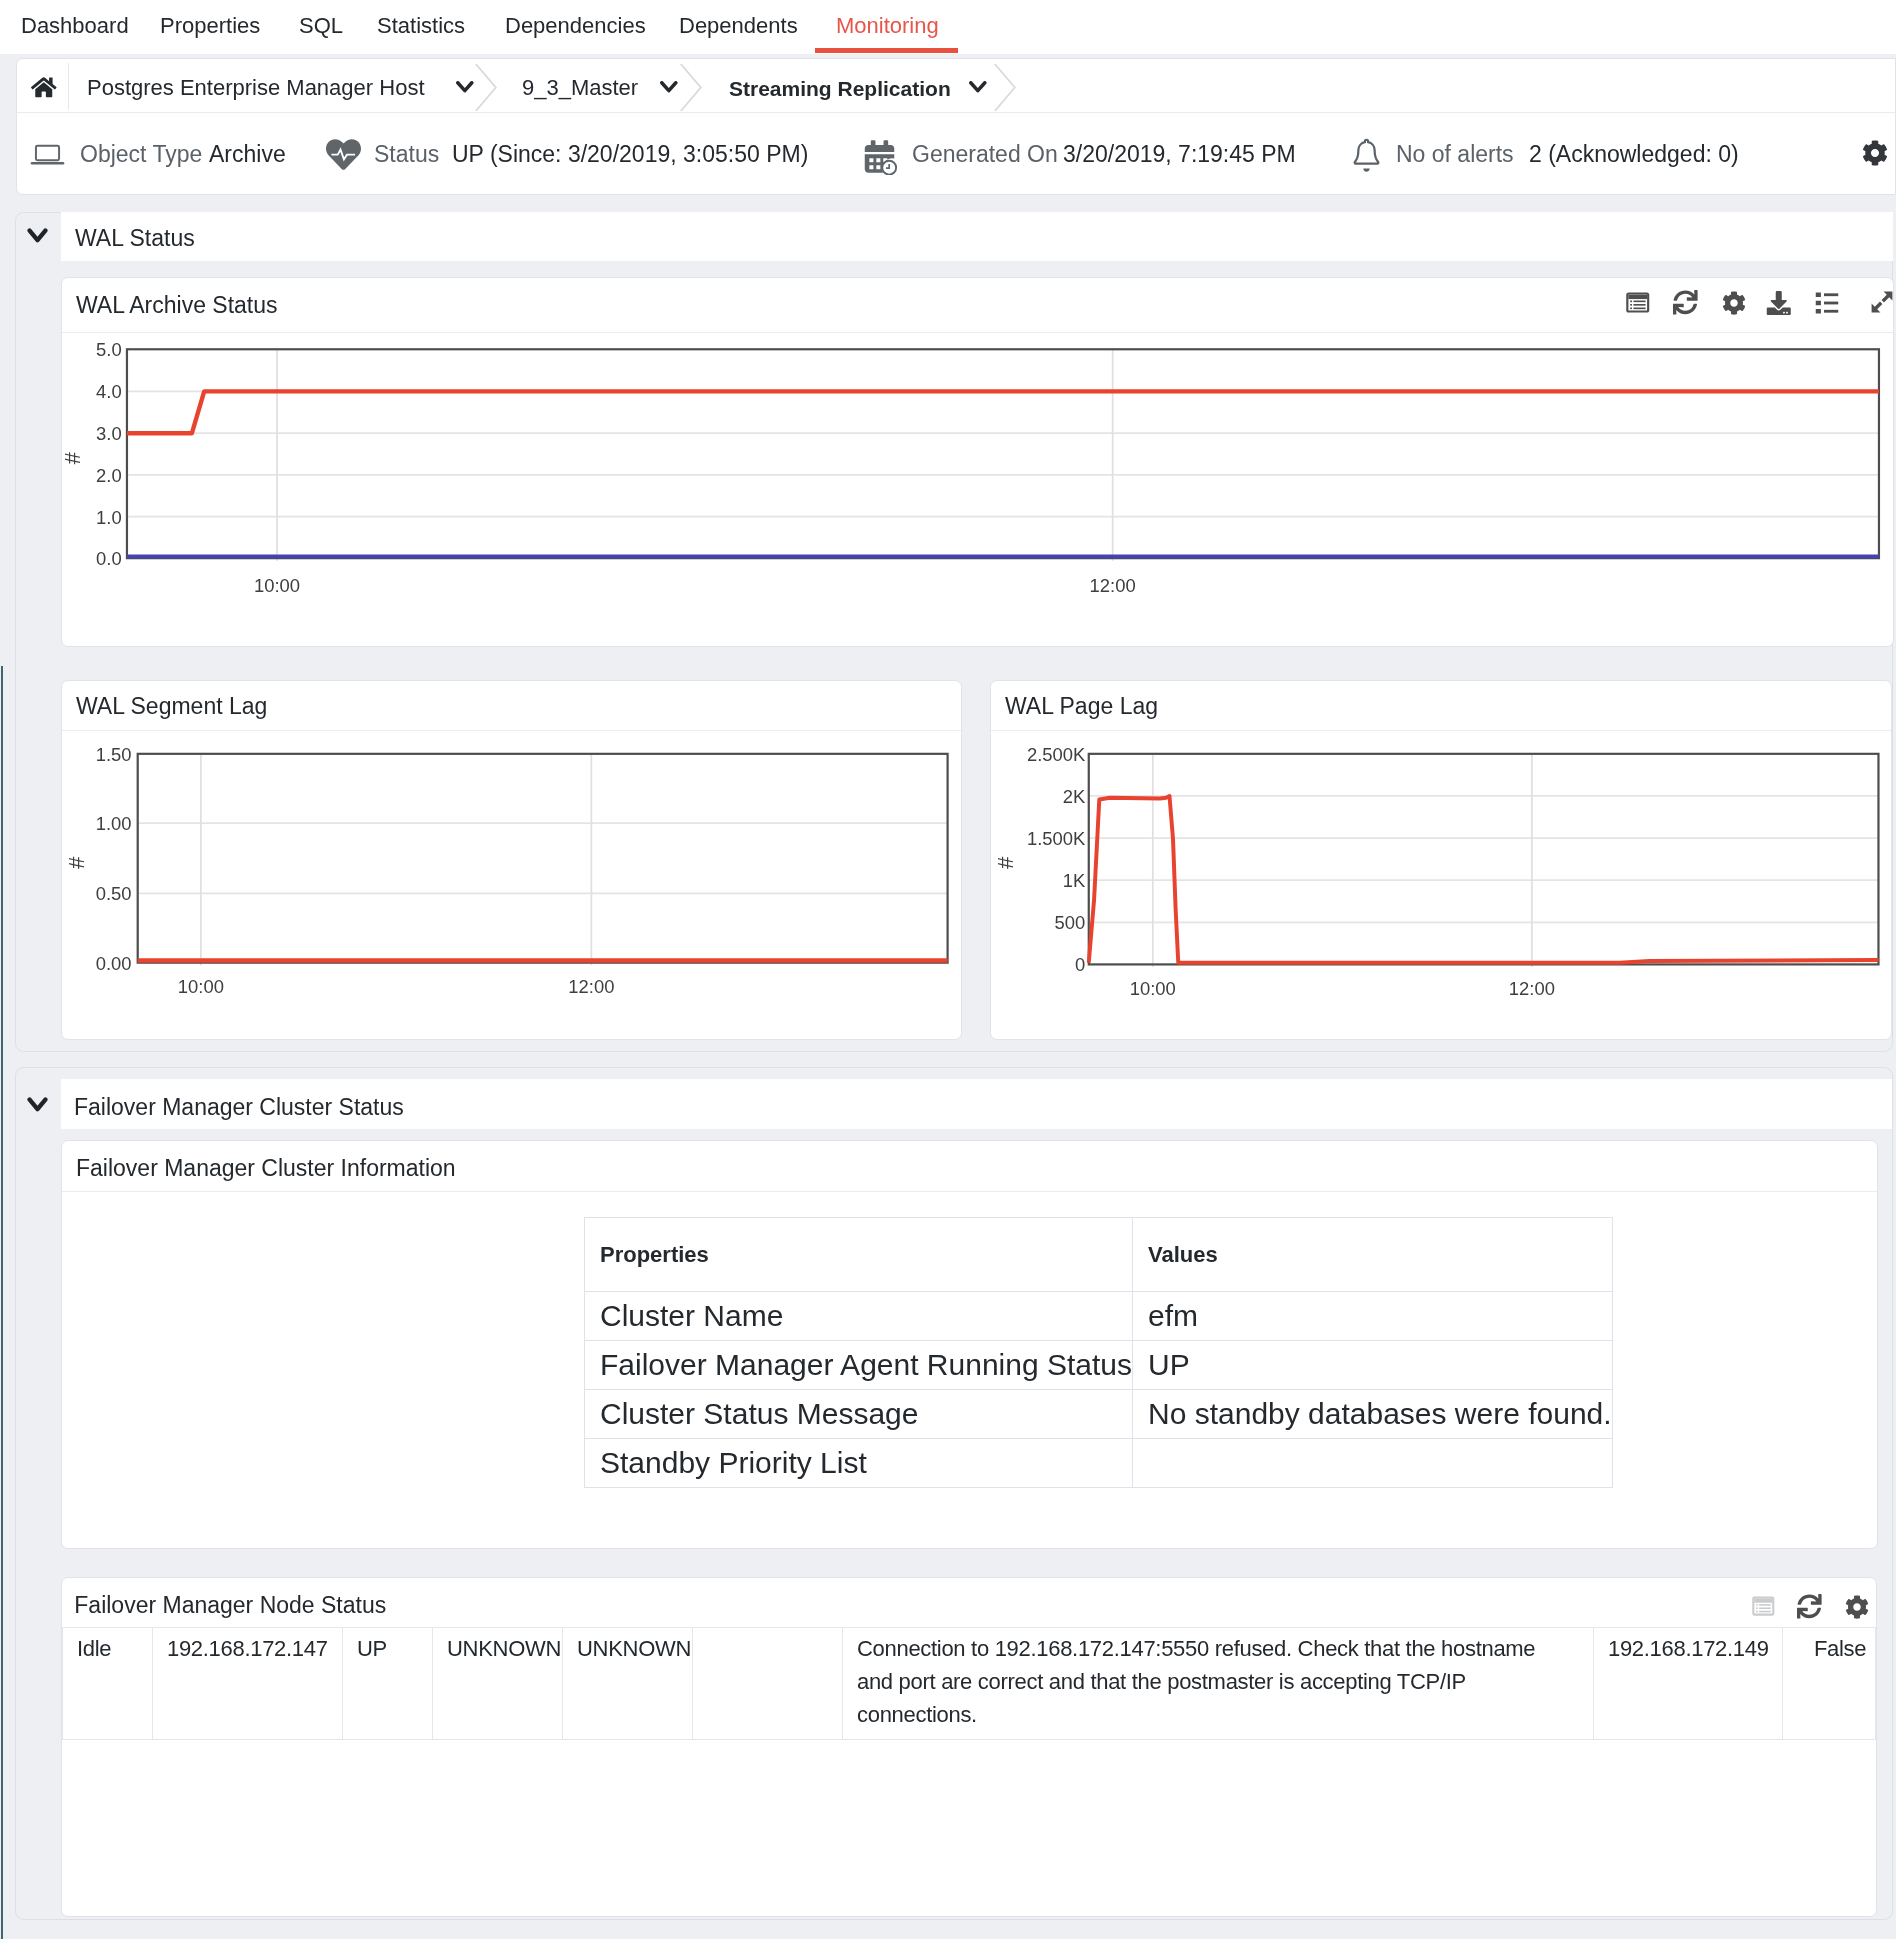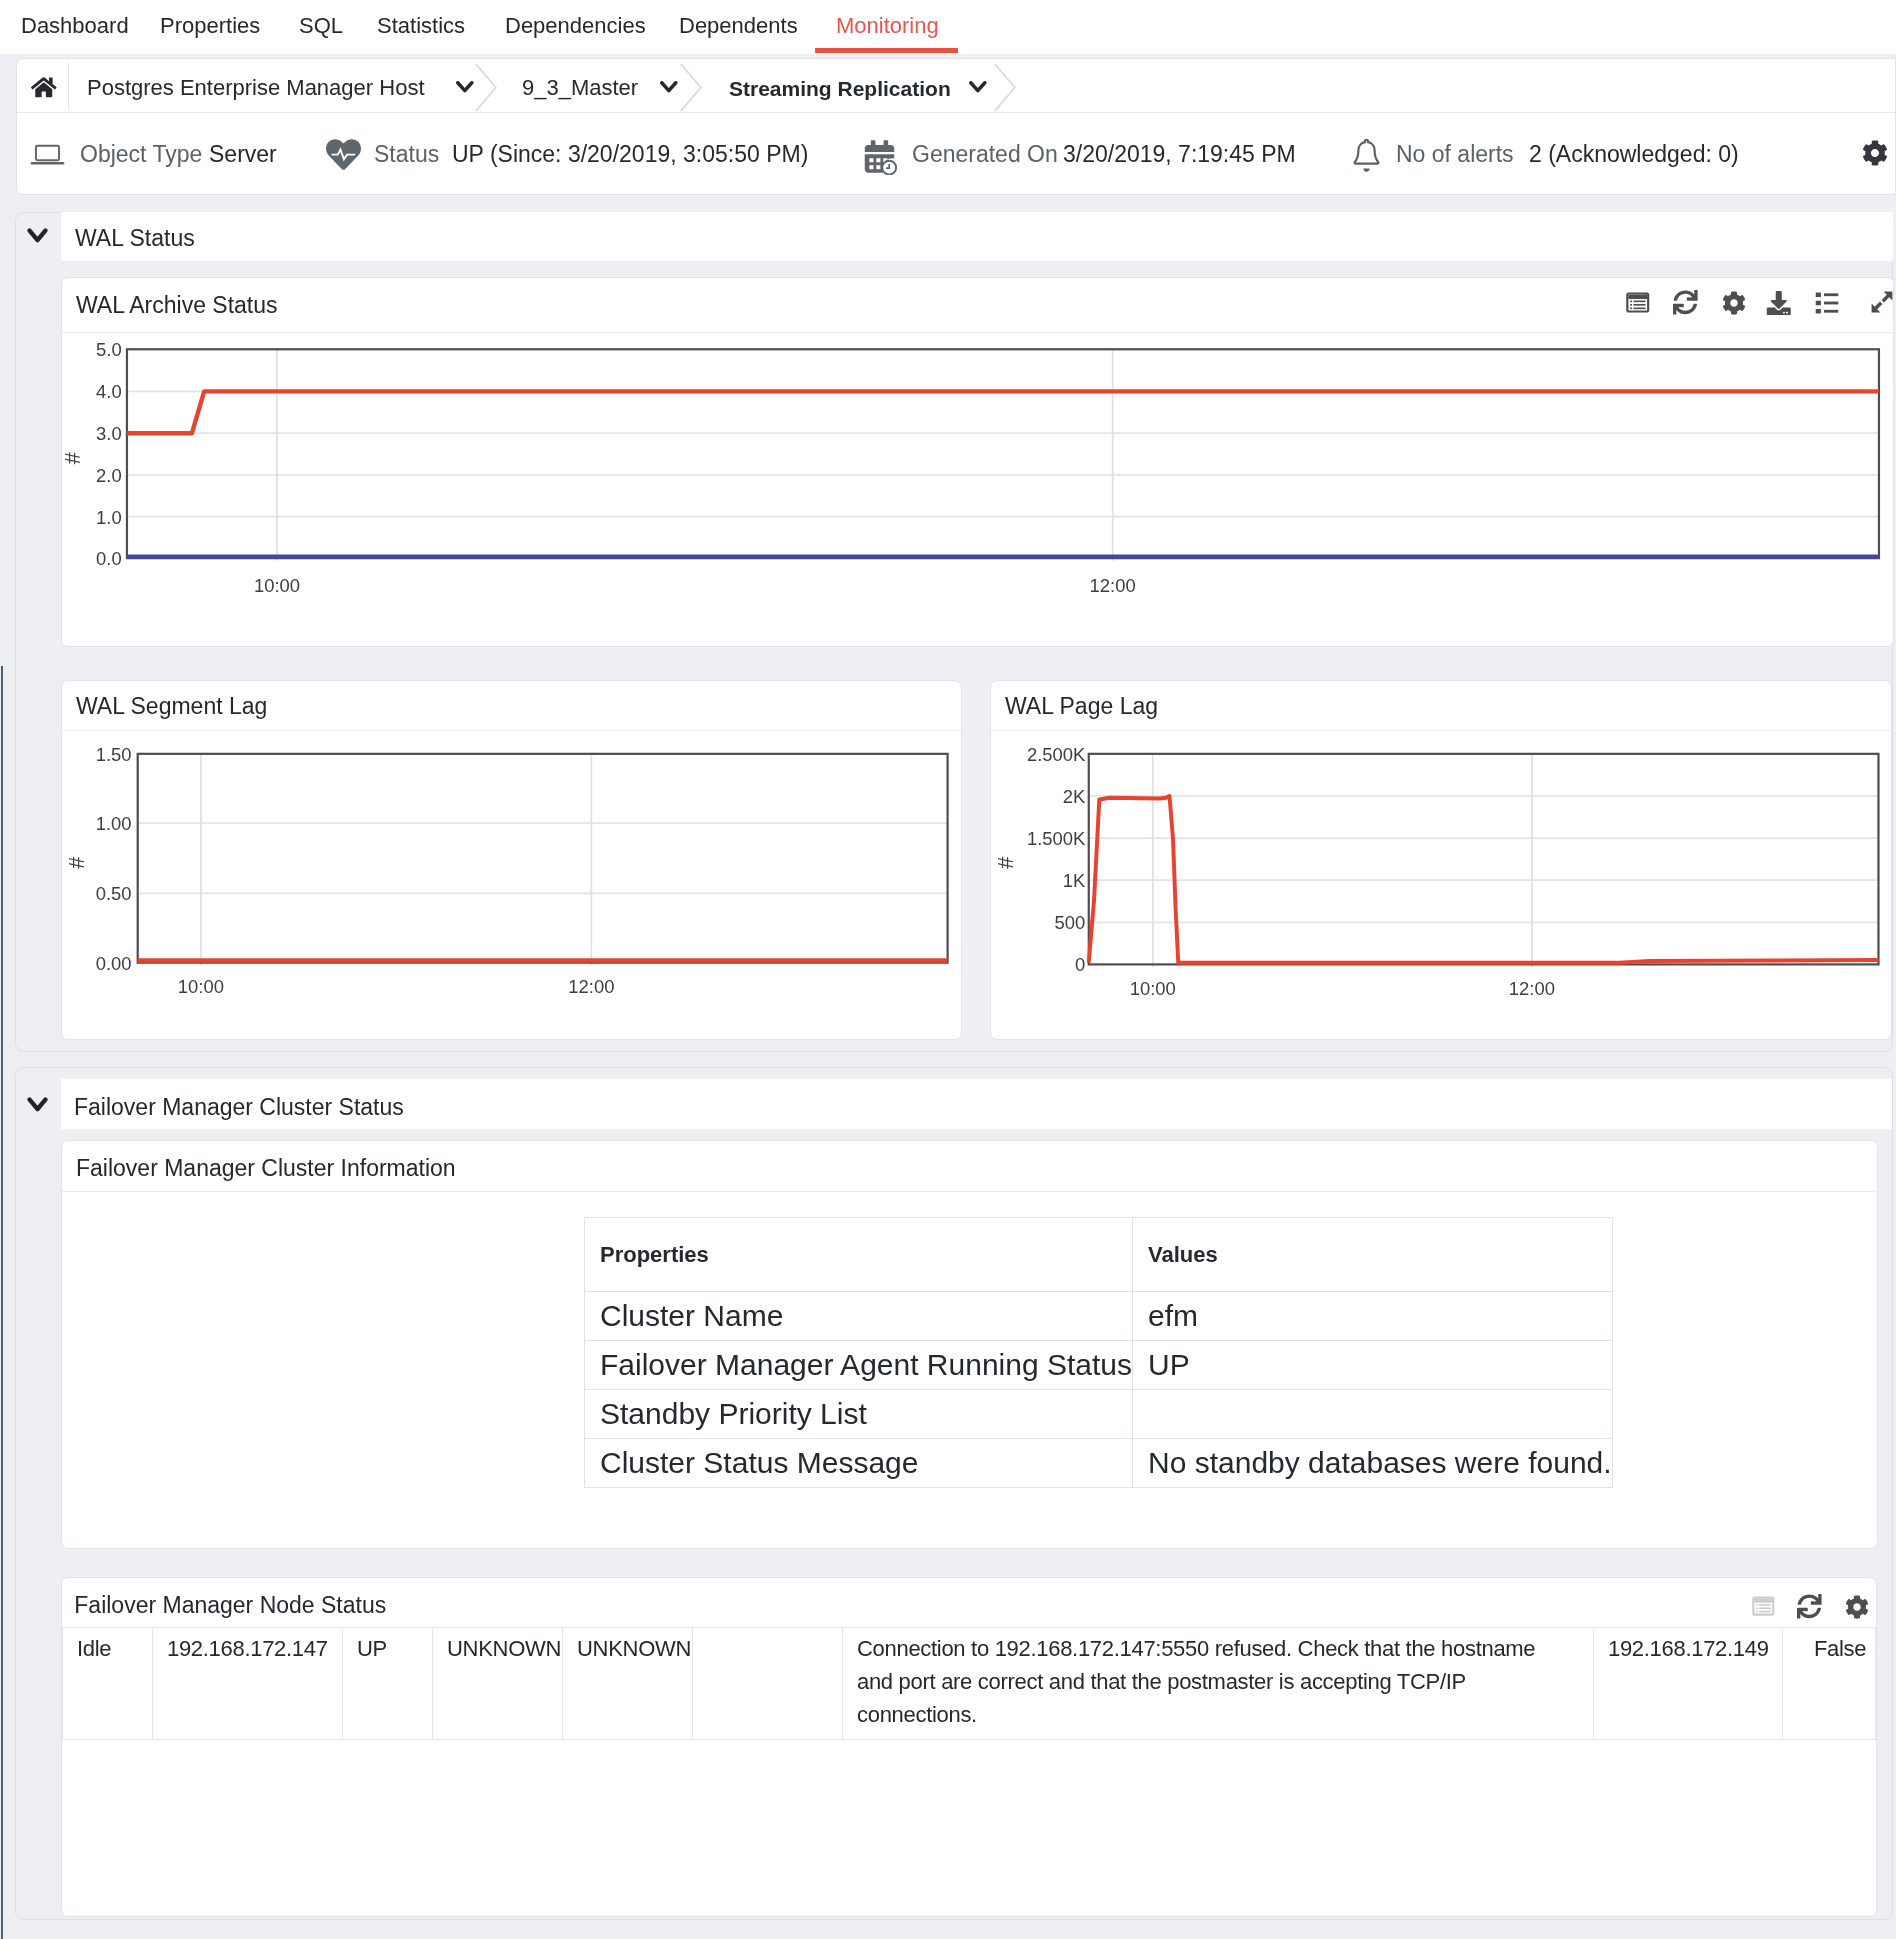--- a/index.html
+++ b/index.html
@@ -92,21 +92,21 @@
     <svg style="position:absolute;left:969px;top:5.3px" width="35" height="47" viewBox="0 0 40 54">
         <path d="M10 0 L33 27 L10 54" fill="none" stroke="#d6dade" stroke-width="2"></path>
       </svg>
   </div>
   <div id="inforow">
     <svg style="position:absolute;left:12.3px;top:25.5px" width="37" height="32" viewBox="0 0 640 512">
         <rect x="120" y="96" width="400" height="250" rx="26" fill="none" stroke="#5f6569" stroke-width="34"></rect>
         <rect x="30" y="376" width="580" height="44" rx="22" fill="#5f6569"></rect>
       </svg>
     <span class="itext gray" style="left:63px">Object Type</span>
-    <span class="itext dark" style="left:192px">Server</span>
+    <span class="itext dark" style="left:192px">Archive</span>
     <svg style="position:absolute;left:309px;top:24px" width="35" height="35" viewBox="0 0 512 512">
         <path fill="#5f6569" d="M462.3 62.6C407.5 15.9 326 24.3 275.7 76.2L256 96.5l-19.7-20.3C186.1 24.3 104.5 15.9 49.7 62.6c-62.8 53.6-66.1 149.8-9.9 207.9l193.5 199.8c12.5 12.9 32.8 12.9 45.3 0l193.5-199.8c56.3-58.1 53-154.3-9.8-207.9z"></path>
         <path fill="none" stroke="#fff" stroke-width="27" d="M80 258 h92 l40 -74 l50 144 l44 -70 h120"></path>
       </svg>
     <span class="itext gray" style="left:357px">Status</span>
     <span class="itext dark" style="left:435px">UP (Since: 3/20/2019, 3:05:50 PM)</span>
     <svg style="position:absolute;left:844px;top:24.6px" width="37" height="37" viewBox="0 0 512 512">
         <path fill="#5f6569" d="M148 32h40c6.6 0 12 5.4 12 12v52h112V44c0-6.6 5.4-12 12-12h40c6.6 0 12 5.4 12 12v52h36c26.5 0 48 21.5 48 48v48H52v-48c0-26.5 21.5-48 48-48h36V44c0-6.6 5.4-12 12-12zM52 224h408v60a144 144 0 0 0-156 196H100c-26.5 0-48-21.5-48-48V224zm120 56h-56v56h56v-56zm40 0v56h56v-56h-56zm152 0h-56v56h56v-56zm-192 96h-56v56h56v-56zm40 0v56h56v-56h-56z"></path>
         <circle cx="390" cy="410" r="96" fill="#fff"></circle>
         <circle cx="390" cy="410" r="96" fill="none" stroke="#5f6569" stroke-width="26"></circle>
@@ -272,26 +272,26 @@
         </tr>
     <tr>
           <td>Cluster Name</td>
           <td>efm</td>
         </tr>
     <tr>
           <td>Failover Manager Agent Running Status</td>
           <td>UP</td>
         </tr>
     <tr>
+          <td>Cluster Status Message</td>
+          <td>No standby databases were found.</td>
+        </tr>
+    <tr>
           <td>Standby Priority List</td>
           <td></td>
-        </tr>
-    <tr>
-          <td>Cluster Status Message</td>
-          <td>No standby databases were found.</td>
         </tr>
   </tbody>
     </table>
 </div>
 
 <div class="panel" id="p-node" style="left:61px;top:1577px;width:1816px;height:340px;">
   <span class="ptitle" style="top:14px;left:12.3px">Failover Manager Node Status</span>
   <div class="pdiv" style="top:49px"></div>
   <svg class="abs" style="left:1689px;top:16.7px" width="24.6" height="22" viewBox="0 0 512 512">
       <path fill="#c9cbcd" d="M464 32H48C21.5 32 0 53.5 0 80v352c0 26.5 21.5 48 48 48h416c26.5 0 48-21.5 48-48V80c0-26.5-21.5-48-48-48zm-6 400H54a6 6 0 0 1-6-6V86a6 6 0 0 1 6-6h404a6 6 0 0 1 6 6v340a6 6 0 0 1-6 6z"></path>

